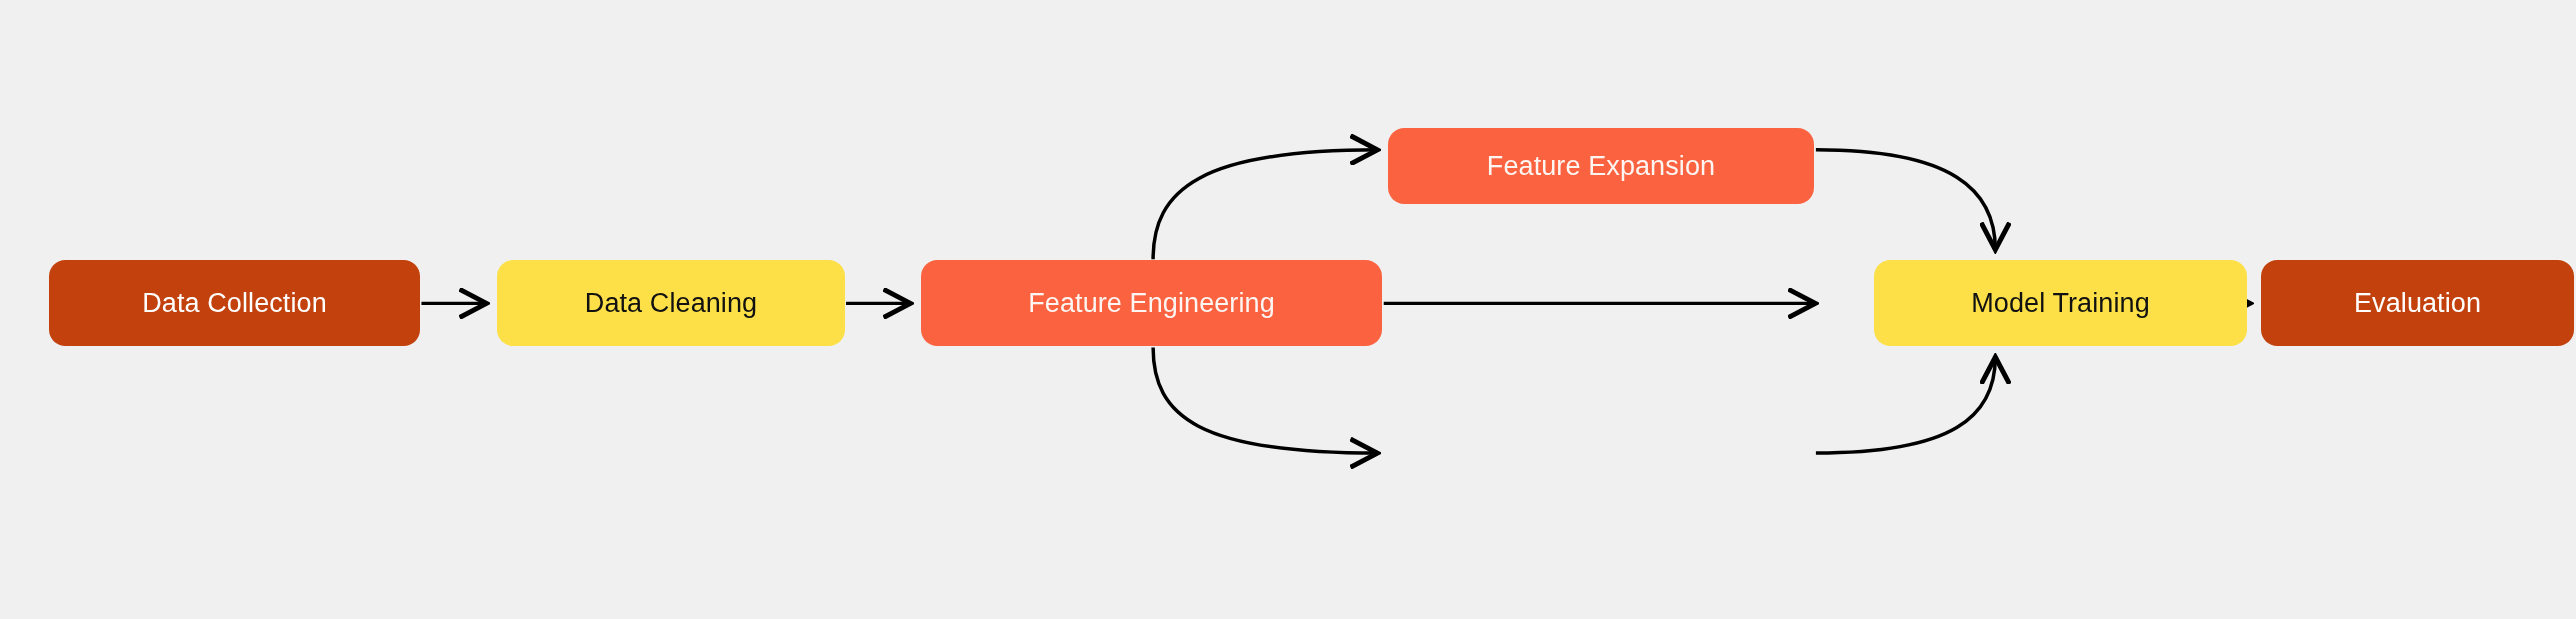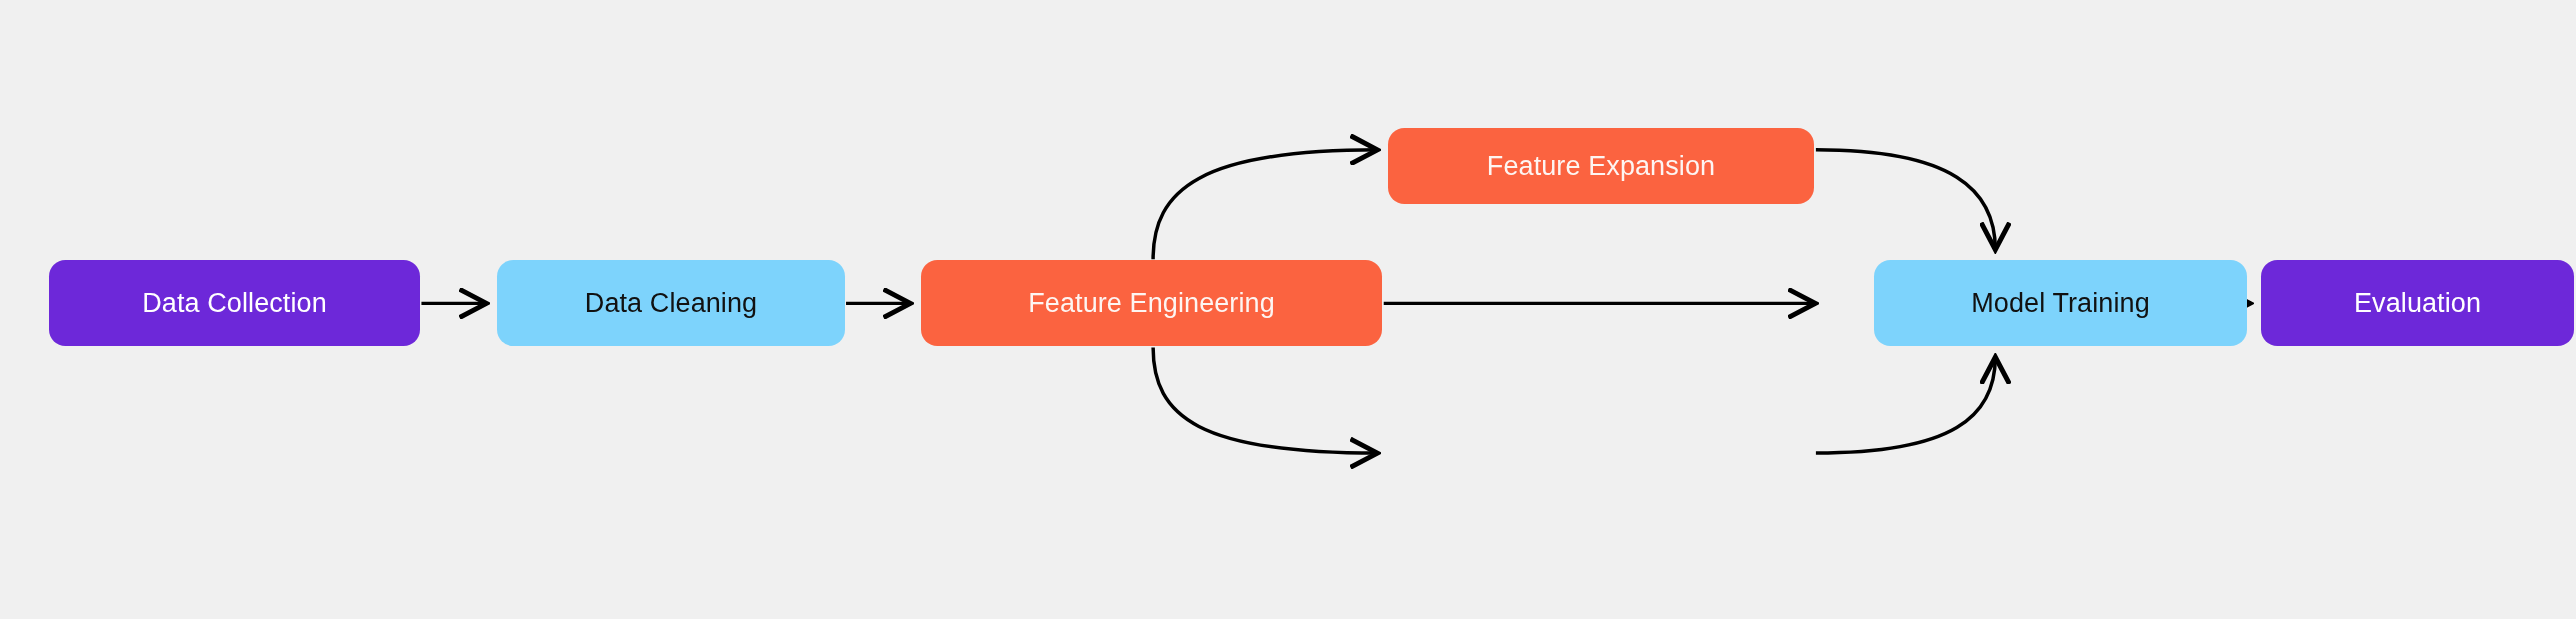--- a/index.html
+++ b/index.html
@@ -31,23 +31,23 @@
     box-sizing: border-box;
     border-radius: 16.4px;
     white-space: nowrap;
   }
   .node .node-label {
     font-size: 27px;
     font-weight: 400;
     letter-spacing: 0.1px;
     line-height: 1;
   }
-  .node-dark { background: #6d28d9; }
+  .node-dark { background: #c2410c; }
   .node-dark .node-label { color: #ffffff; }
-  .node-amber { background: #7dd3fc; }
+  .node-amber { background: #fde047; }
   .node-amber .node-label { color: #111111; }
   .node-coral { background: #fb6340; }
   .node-coral .node-label { color: #fdf5f2; }
 
   
   #node-data-collection     { left: 49px;   top: 260px; width: 371px; height: 86px; }
   #node-data-cleaning       { left: 497px;  top: 260px; width: 348px; height: 86px; }
   #node-feature-engineering { left: 921px; top: 260px; width: 461px; height: 86px; }
   #node-feature-expansion   { left: 1388px; top: 112px; width: 426px; height: 76px; margin-top: 16px; }
   #node-feature-selection   { left: 1388px; top: 414px; width: 426px; height: 76px; }

